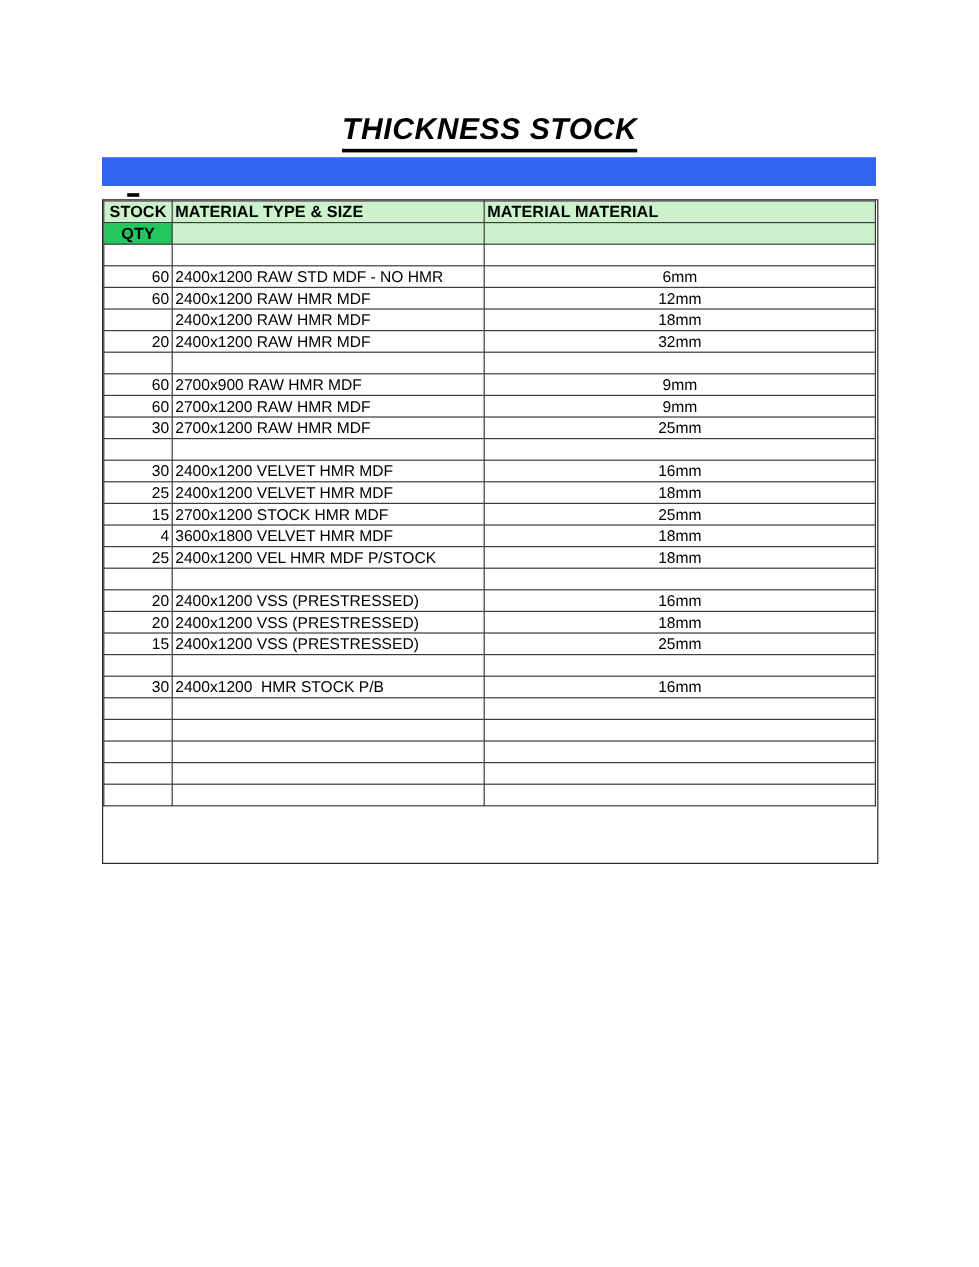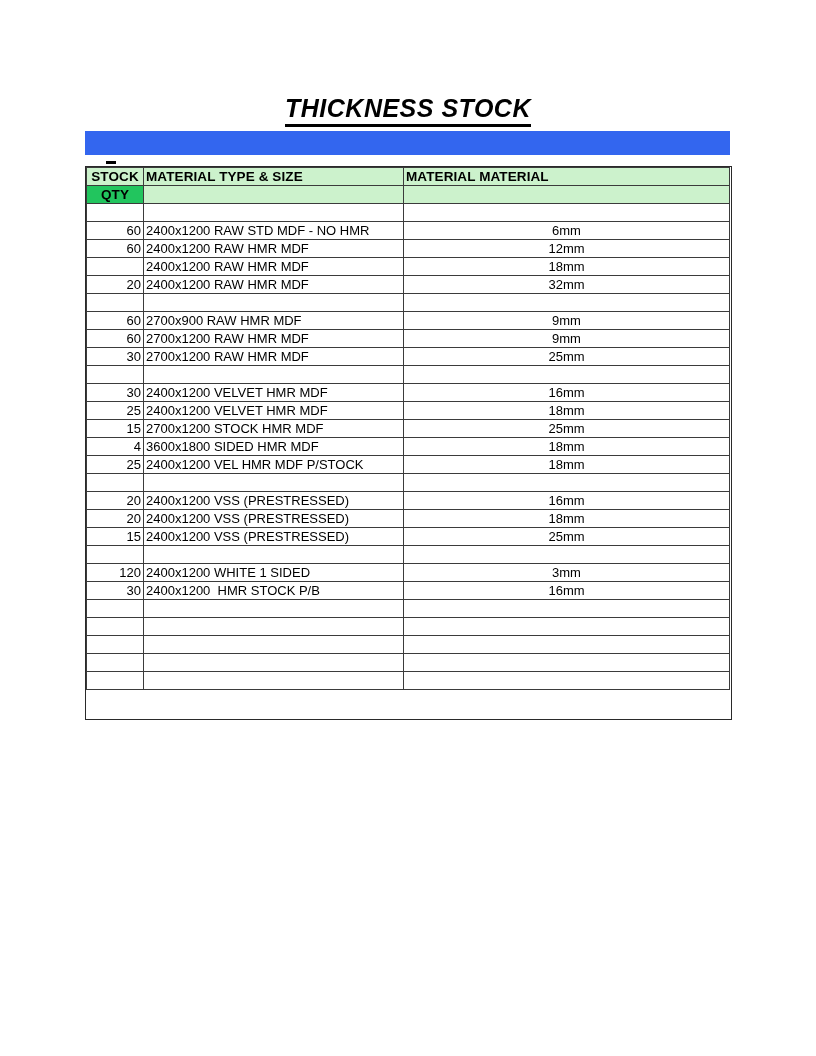--- a/index.html
+++ b/index.html
@@ -198,21 +198,21 @@
         <td class="type" style="border-color: rgb(59, 59, 59);">2400x1200 VELVET HMR MDF</td>
         <td class="thick" style="border-color: rgb(59, 59, 59);">18mm</td>
       </tr>
       <tr>
         <td class="qty" style="border-color: rgb(59, 59, 59);">15</td>
         <td class="type" style="border-color: rgb(59, 59, 59);">2700x1200 STOCK HMR MDF</td>
         <td class="thick" style="border-color: rgb(59, 59, 59);">25mm</td>
       </tr>
       <tr>
         <td class="qty" style="border-color: rgb(59, 59, 59);">4</td>
-        <td class="type" style="border-color: rgb(59, 59, 59);">3600x1800 SIDED HMR MDF</td>
+        <td class="type" style="border-color: rgb(59, 59, 59);">3600x1800 VELVET HMR MDF</td>
         <td class="thick" style="border-color: rgb(59, 59, 59);">18mm</td>
       </tr>
       <tr>
         <td class="qty" style="border-color: rgb(59, 59, 59);">25</td>
         <td class="type" style="border-color: rgb(59, 59, 59);">2400x1200 VEL HMR MDF P/STOCK</td>
         <td class="thick" style="border-color: rgb(59, 59, 59);">18mm</td>
       </tr>
       <tr class="spacer">
         <td class="qty" style="border-color: rgb(59, 59, 59);"></td>
         <td class="type" style="border-color: rgb(59, 59, 59);"></td>
@@ -232,25 +232,20 @@
         <td class="qty" style="border-color: rgb(59, 59, 59);">15</td>
         <td class="type" style="border-color: rgb(59, 59, 59);">2400x1200 VSS (PRESTRESSED)</td>
         <td class="thick" style="border-color: rgb(59, 59, 59);">25mm</td>
       </tr>
       <tr class="spacer">
         <td class="qty" style="border-color: rgb(59, 59, 59);"></td>
         <td class="type" style="border-color: rgb(59, 59, 59);"></td>
         <td class="thick" style="border-color: rgb(59, 59, 59);"></td>
       </tr>
       <tr>
-        <td class="qty" style="border-color: rgb(59, 59, 59);">120</td>
-        <td class="type" style="border-color: rgb(59, 59, 59);">2400x1200 WHITE 1 SIDED</td>
-        <td class="thick" style="border-color: rgb(59, 59, 59);">3mm</td>
-      </tr>
-      <tr>
         <td class="qty" style="border-color: rgb(59, 59, 59);">30</td>
         <td class="type" style="border-color: rgb(59, 59, 59);">2400x1200  HMR STOCK P/B</td>
         <td class="thick" style="border-color: rgb(59, 59, 59);">16mm</td>
       </tr>
       <tr class="spacer">
         <td class="qty" style="border-color: rgb(59, 59, 59);"></td>
         <td class="type" style="border-color: rgb(59, 59, 59);"></td>
         <td class="thick" style="border-color: rgb(59, 59, 59);"></td>
       </tr>
       <tr class="spacer">

